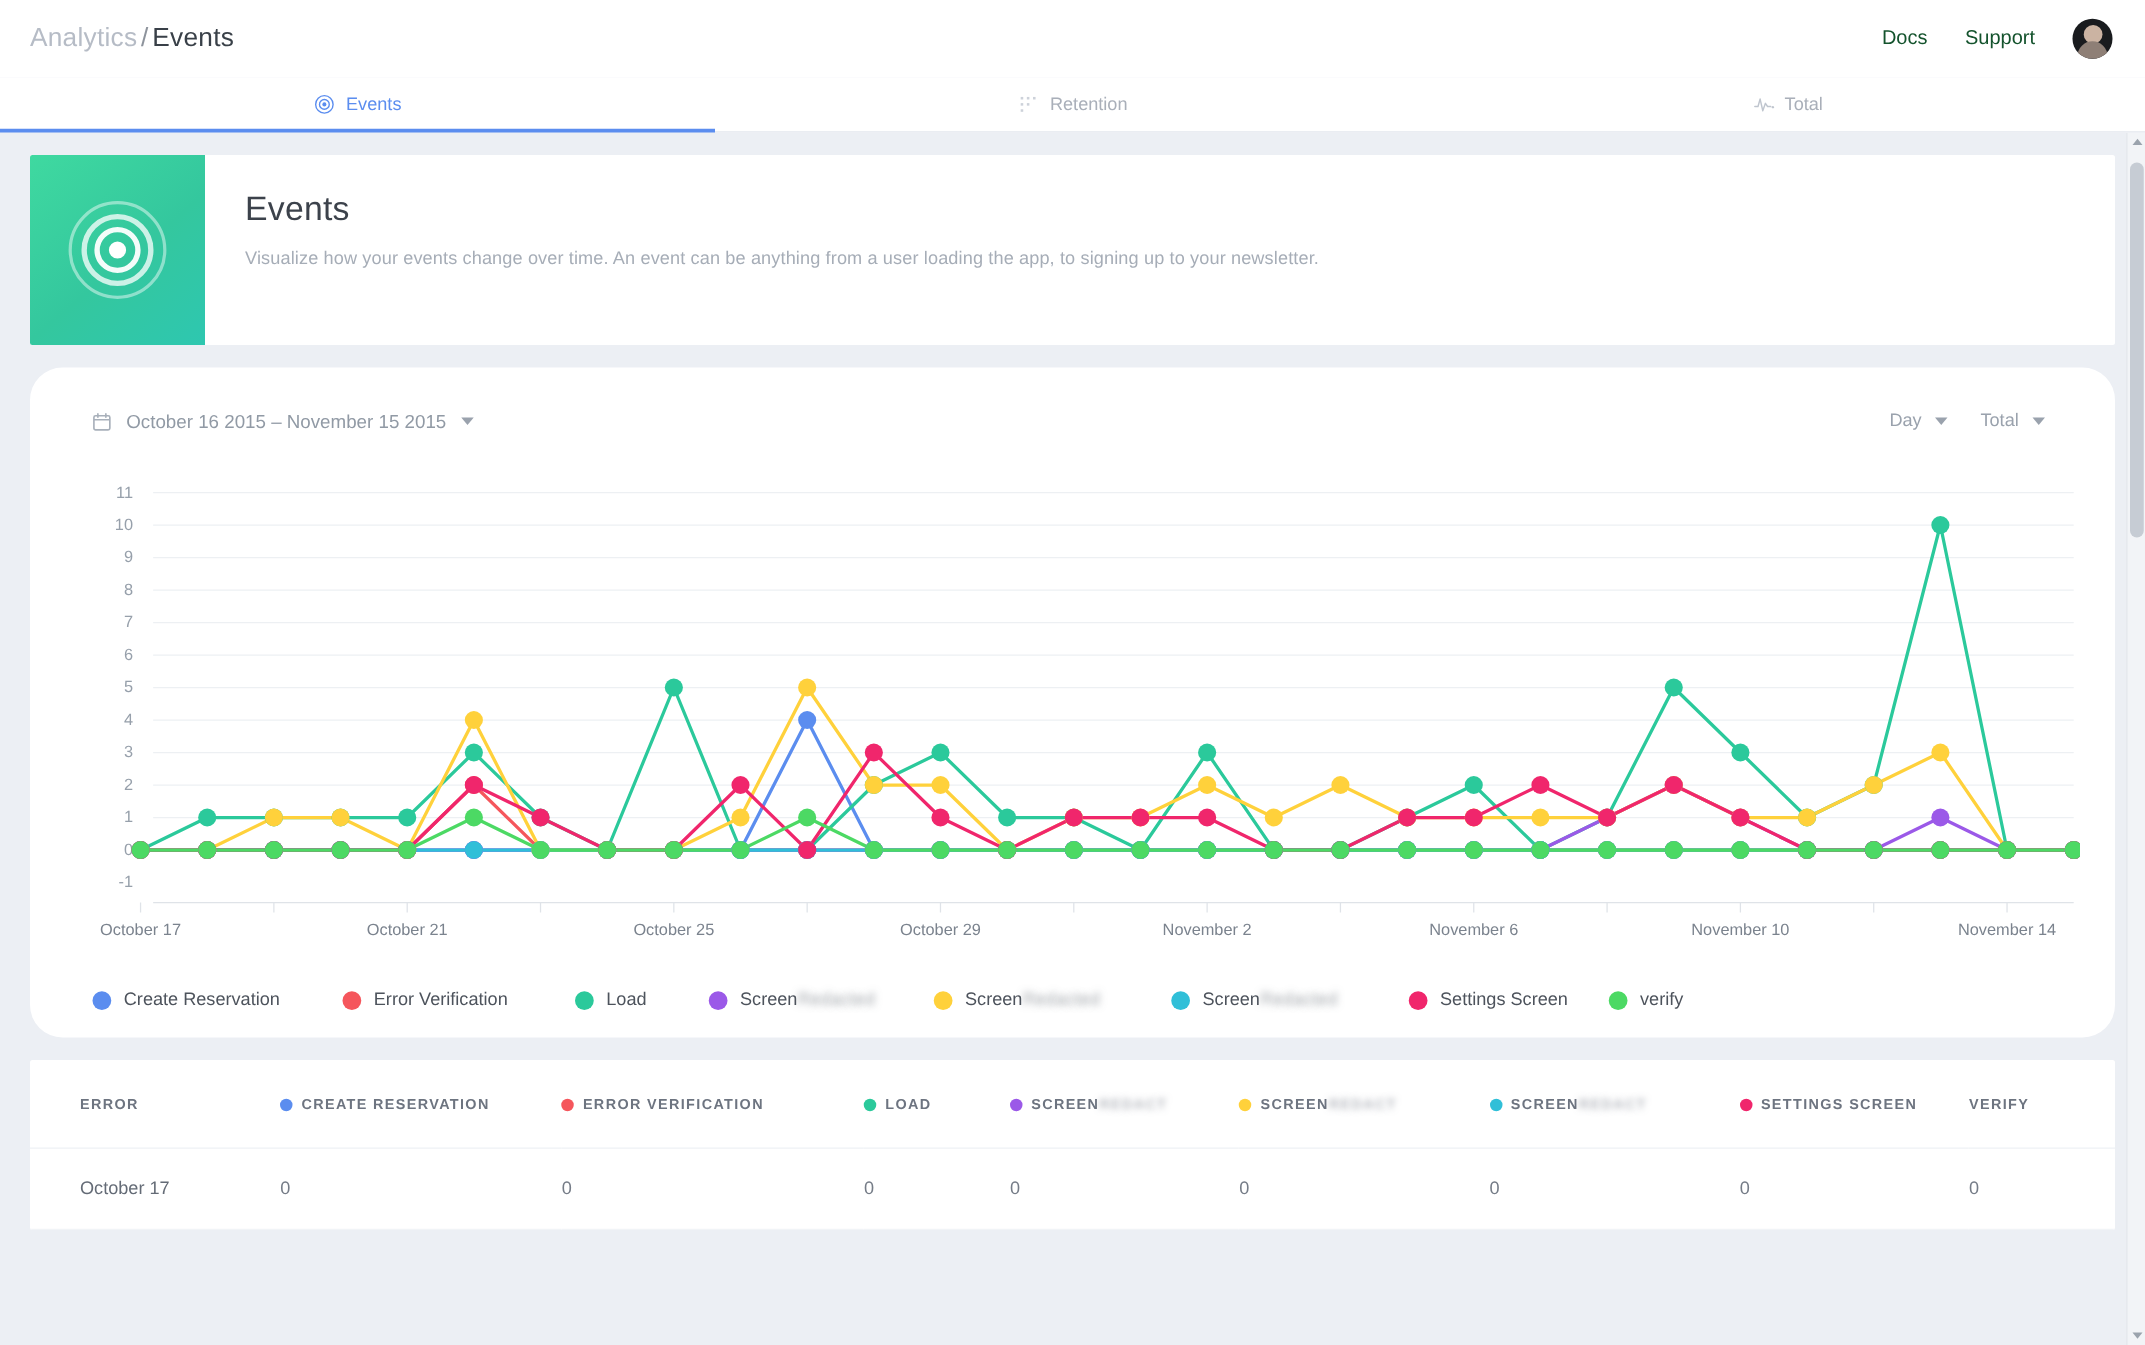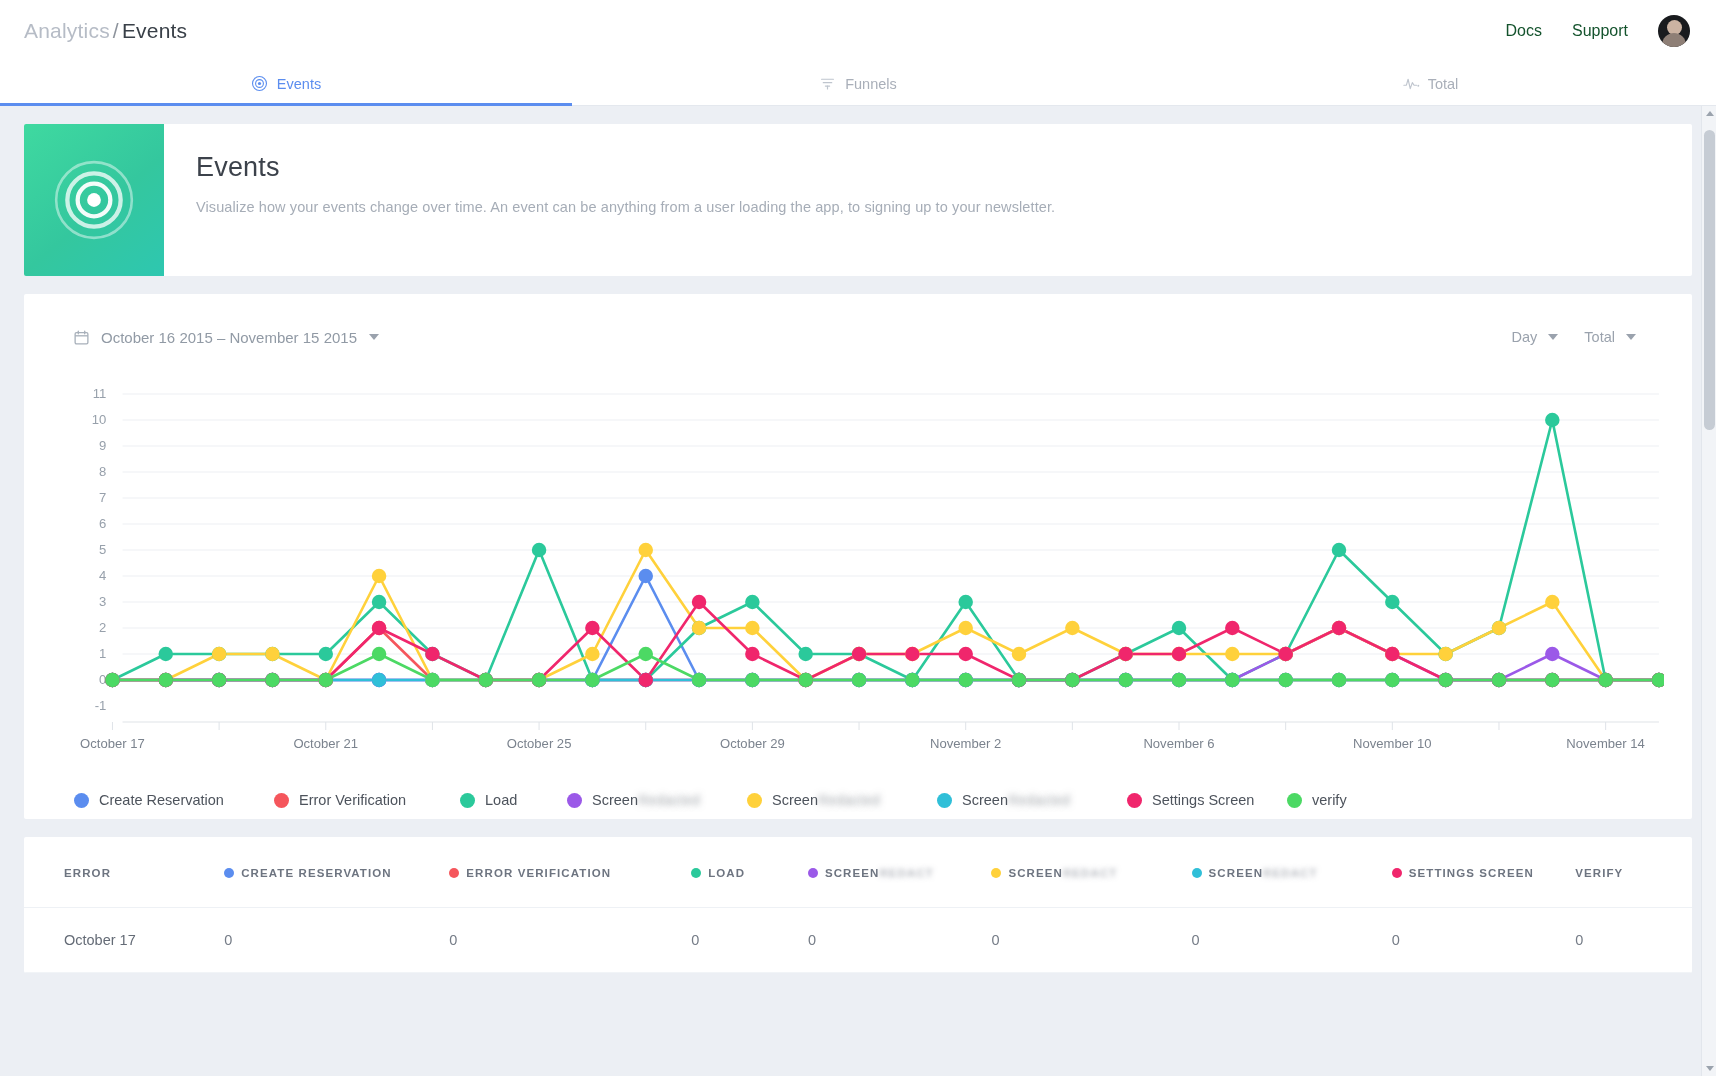--- a/index.html
+++ b/index.html
@@ -128,21 +128,21 @@
     letter-spacing: .2px;
   }
   .hero-sub {
     font-size: 14.5px;
     color: #a6adb7;
     margin: 0;
     letter-spacing: .1px;
   }
 
   
-  .chart-card { padding: 26px 28px 11px 28px; }
+  .chart-card { padding: 26px 28px 22px 28px; border-radius: 26px; }
   .chart-toolbar {
     display: flex;
     align-items: center;
     height: 34px;
     padding: 0 6px 0 22px;
   }
   .daterange {
     display: flex; align-items: center; gap: 12px;
     font-size: 15px; color: #919aa5; cursor: pointer;
   }
@@ -266,35 +266,37 @@
     <span class="ic">
       <svg viewBox="0 0 20 20" width="17" height="17">
         <circle cx="10" cy="10" r="8.2" fill="none" stroke="#5b8def" stroke-width="1.3"></circle>
         <circle cx="10" cy="10" r="4.6" fill="none" stroke="#5b8def" stroke-width="1.3"></circle>
         <circle cx="10" cy="10" r="1.9" fill="#5b8def"></circle>
       </svg>
     </span>
     <span>Events</span>
   </div>
 
+
+
   <div class="tab">
     <span class="ic">
       <svg viewBox="0 0 20 20" width="17" height="17">
-        <g stroke="#bfc5ce" stroke-width="1.4" stroke-linecap="round">
-          <line x1="3" y1="5" x2="17" y2="5"></line>
-          <line x1="5" y1="9" x2="15" y2="9"></line>
-          <line x1="7.5" y1="13" x2="12.5" y2="13"></line>
-          <line x1="10" y1="13" x2="10" y2="16.5"></line>
+        <g fill="#cdd2da">
+          <rect x="3" y="3" width="2.4" height="2.4"></rect>
+            <rect x="8.8" y="3" width="2.4" height="2.4"></rect>
+            <rect x="14.6" y="3" width="2.4" height="2.4"></rect>
+          <rect x="3" y="8.8" width="2.4" height="2.4"></rect>
+            <rect x="8.8" y="8.8" width="2.4" height="2.4"></rect>
+          <rect x="3" y="14.6" width="2.4" height="2.4"></rect>
         </g>
       </svg>
     </span>
-    <span>Funnels</span>
-  </div>
-
-
+    <span>Retention</span>
+  </div>
 
   <div class="tab">
     <span class="ic">
       <svg viewBox="0 0 22 20" width="19" height="17">
         <path d="M2 12 L5 12 L7 5 L9.5 16 L12 9 L14 12 L17 12" fill="none" stroke="#bfc5ce" stroke-width="1.35" stroke-linejoin="round" stroke-linecap="round"></path>
         <circle cx="19" cy="12.6" r="1.1" fill="#bfc5ce"></circle>
       </svg>
     </span>
     <span>Total</span>
   </div>

